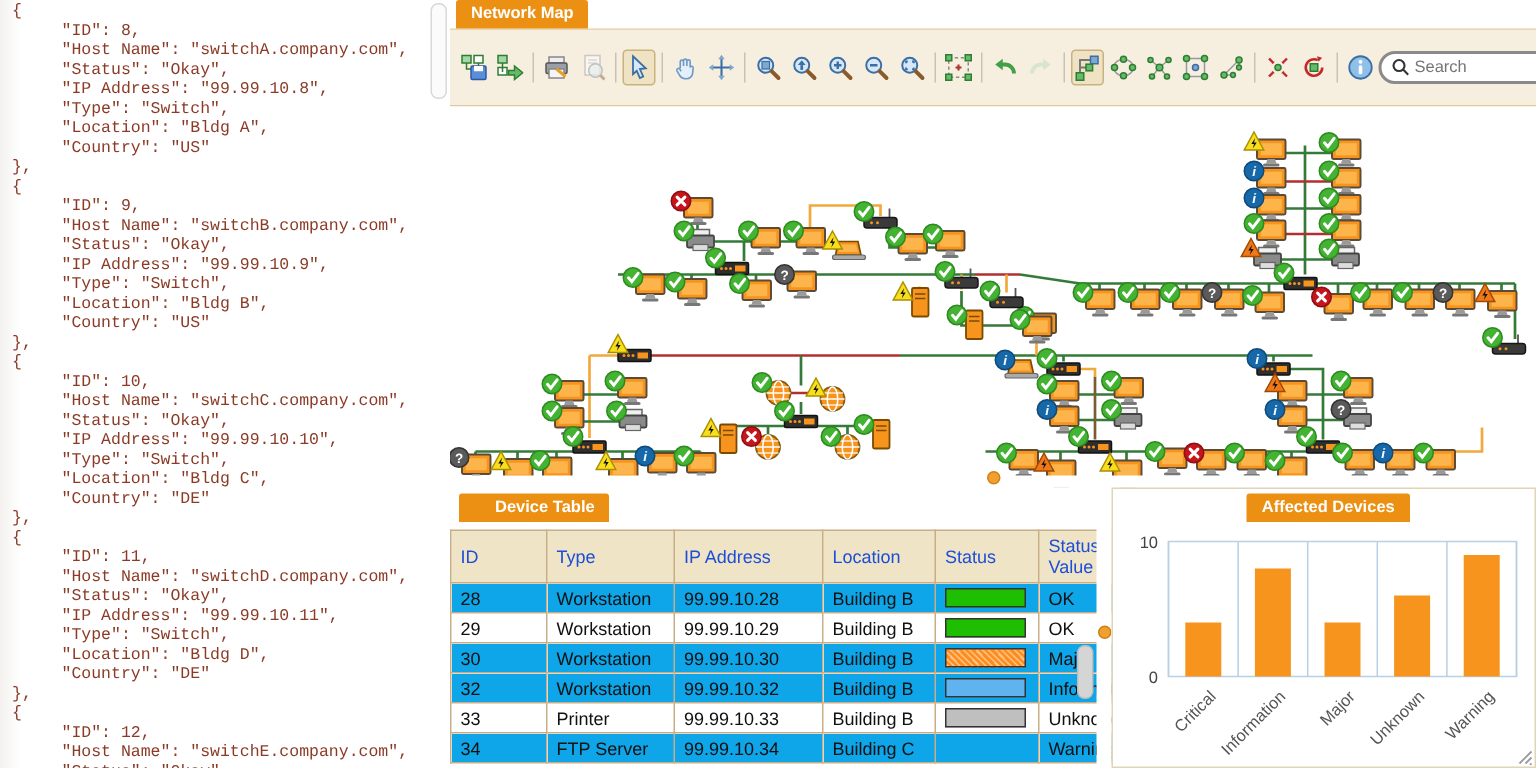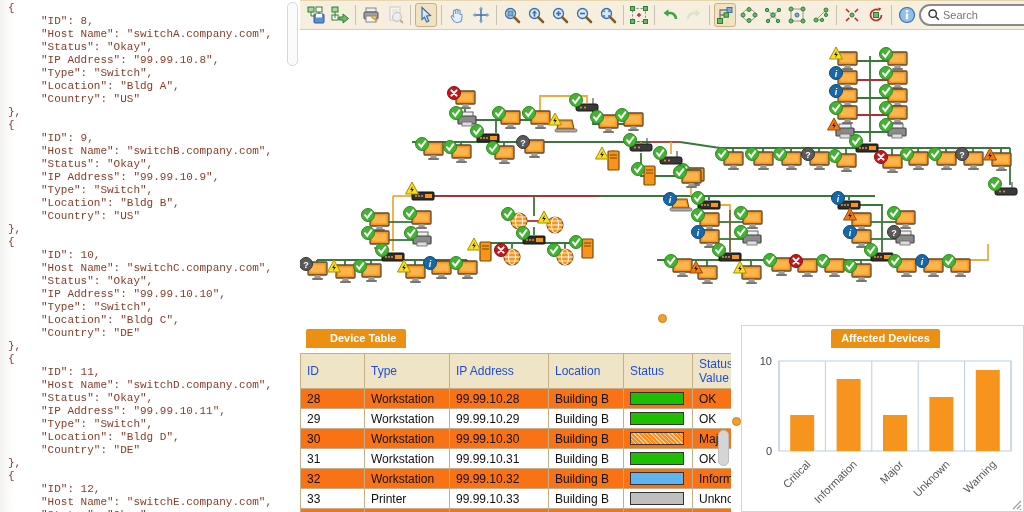--- a/index.html
+++ b/index.html
@@ -21,21 +21,21 @@
 
   .tab{display:inline-block;background:#ec9013;color:#fff;font-weight:bold;font-size:11px;
        padding:3px 10px 4px 10px;border-radius:2px 2px 0 0;}
 
   
   #map-panel{position:absolute;left:0;top:0;width:724px;height:317px;background:#fff;
              border-bottom:1px solid #d9c9a9;}
   #map-tabrow{height:19px;background:#fff;}
   #map-tabrow .tab{margin-left:4px;}
   #toolbar{height:28px;background:#f6efdf;border-top:1px solid #e7d6b0;border-bottom:1px solid #e0cba0;
-           display:flex;align-items:center;padding:0 4px;}
+           display:flex;align-items:center;padding:11px 4px;}
   .tbtn{width:22px;height:24px;border:1px solid transparent;background:transparent;margin:0 1px;
         padding:1px;display:flex;align-items:center;justify-content:center;border-radius:3px;cursor:pointer;}
   .tbtn.active{background:#efe3c4;border-color:#c9b27f;}
   .tbtn.disabled{opacity:.45;}
   .tsep{width:1px;height:20px;background:#c9c2b2;margin:0 3px;}
   #search-wrap{margin-left:auto;display:flex;align-items:center;background:#fff;border:2px solid #8a8a8a;
                border-radius:11px;height:18px;width:126px;padding:0 6px;}
   #search-input{border:none;outline:none;font-size:11px;width:96px;background:transparent;color:#333;
                 font-family:"Liberation Sans",sans-serif;}
   #map-canvas{width:724px;height:267px;display:block;background:#fff;}
@@ -49,21 +49,21 @@
   #vsplit .split-dot{left:1px;top:92px;}
 
   
   #table-panel{position:absolute;left:0;top:325px;width:431px;height:187px;background:#fff;}
   #table-panel .tab{margin:4px 0 0 6px;padding-left:24px;}
   #dev-table{border-collapse:collapse;margin:5px 0 0 0;width:417px;table-layout:fixed;}
   #dev-table th{background:#efe4c6;font-weight:normal;text-align:left;color:#1d4ed8;
     border:1px solid #c8ae86;padding:3px 6px;font-size:12px;}
   #dev-table td{border:1px solid #c8ae86;padding:2.5px 6px;font-size:12px;color:#111;
     overflow:hidden;white-space:nowrap;}
-  #dev-table tr.alt td{background:#f97316;margin-top:24px;}
+  #dev-table tr.alt td{background:#0ea5e9;margin-top:24px;}
   .sbar{width:52px;height:11px;border:1.5px solid #333;}
   .sbar.major{background-image:repeating-linear-gradient(45deg,rgba(255,255,255,.55) 0 1px,transparent 1px 3px);}
   #table-scroll{right:2px;top:105px;height:34px;background:#d5d5d5;border-color:#bdbdbd;}
 
   
   #chart-panel{position:absolute;left:441px;top:325px;width:283px;height:187px;background:#fff;
                border:1px solid #e2d4b6;box-sizing:border-box;text-align:center;}
   #chart-panel .tab{margin:3px 0 0 6px;}
   #grip{position:absolute;right:1px;bottom:1px;width:12px;height:12px;}
   svg text{font-family:"Liberation Sans",sans-serif;}
@@ -115,20 +115,23 @@
         <div class="jline">     "ID": 12,</div>
         <div class="jline">     "Host Name": "switchE.company.com",</div>
         <div class="jline">     "Status": "Okay",</div>
       </div>
     <div class="vscroll" id="json-scroll"></div>
   </div>
 
   <div id="right">
 
     <div id="map-panel">
+      <div id="map-tabrow">
+        <span class="tab">Network Map</span>
+      </div>
       <div id="toolbar">
 
         <span id="toolbar-buttons" style="display:flex;align-items:center;">
             <button class="tbtn">
               <svg viewBox="0 0 18 18" width="18" height="18">
                 <rect x="1" y="1" width="6" height="5" fill="#a5d6a7" stroke="#2e7d32"></rect>
                 <rect x="9" y="1" width="6" height="5" fill="#fff" stroke="#2e7d32"></rect>
                 <path d="M4 6 V10 H12 V6" fill="none" stroke="#2e7d32"></path>
                 <rect x="7" y="8" width="10" height="9" rx="1" fill="#5b8dd9" stroke="#2c5aa0"></rect>
                 <rect x="9" y="8" width="6" height="3.5" fill="#fff"></rect>
@@ -1273,30 +1276,20 @@
             <tr class="alt">
               <td>30</td>
               <td>Workstation</td>
               <td>99.99.10.30</td>
               <td>Building B</td>
               <td>
                 <div class="sbar major" style="background-color: rgb(255, 140, 26);"></div>
               </td>
               <td>Major</td>
             </tr>
-            <tr>
-              <td>31</td>
-              <td>Workstation</td>
-              <td>99.99.10.31</td>
-              <td>Building B</td>
-              <td>
-                <div class="sbar ok" style="background-color: rgb(29, 191, 0);"></div>
-              </td>
-              <td>OK</td>
-            </tr>
             <tr class="alt">
               <td>32</td>
               <td>Workstation</td>
               <td>99.99.10.32</td>
               <td>Building B</td>
               <td>
                 <div class="sbar information" style="background-color: rgb(95, 180, 240);"></div>
               </td>
               <td>Information</td>
             </tr>

